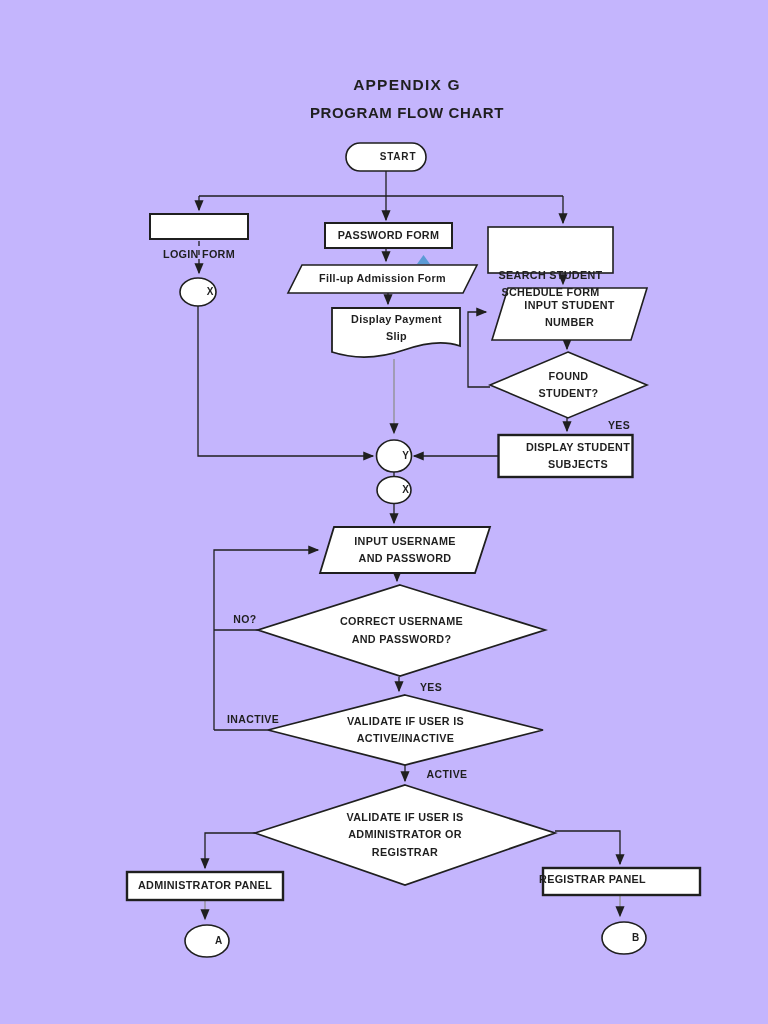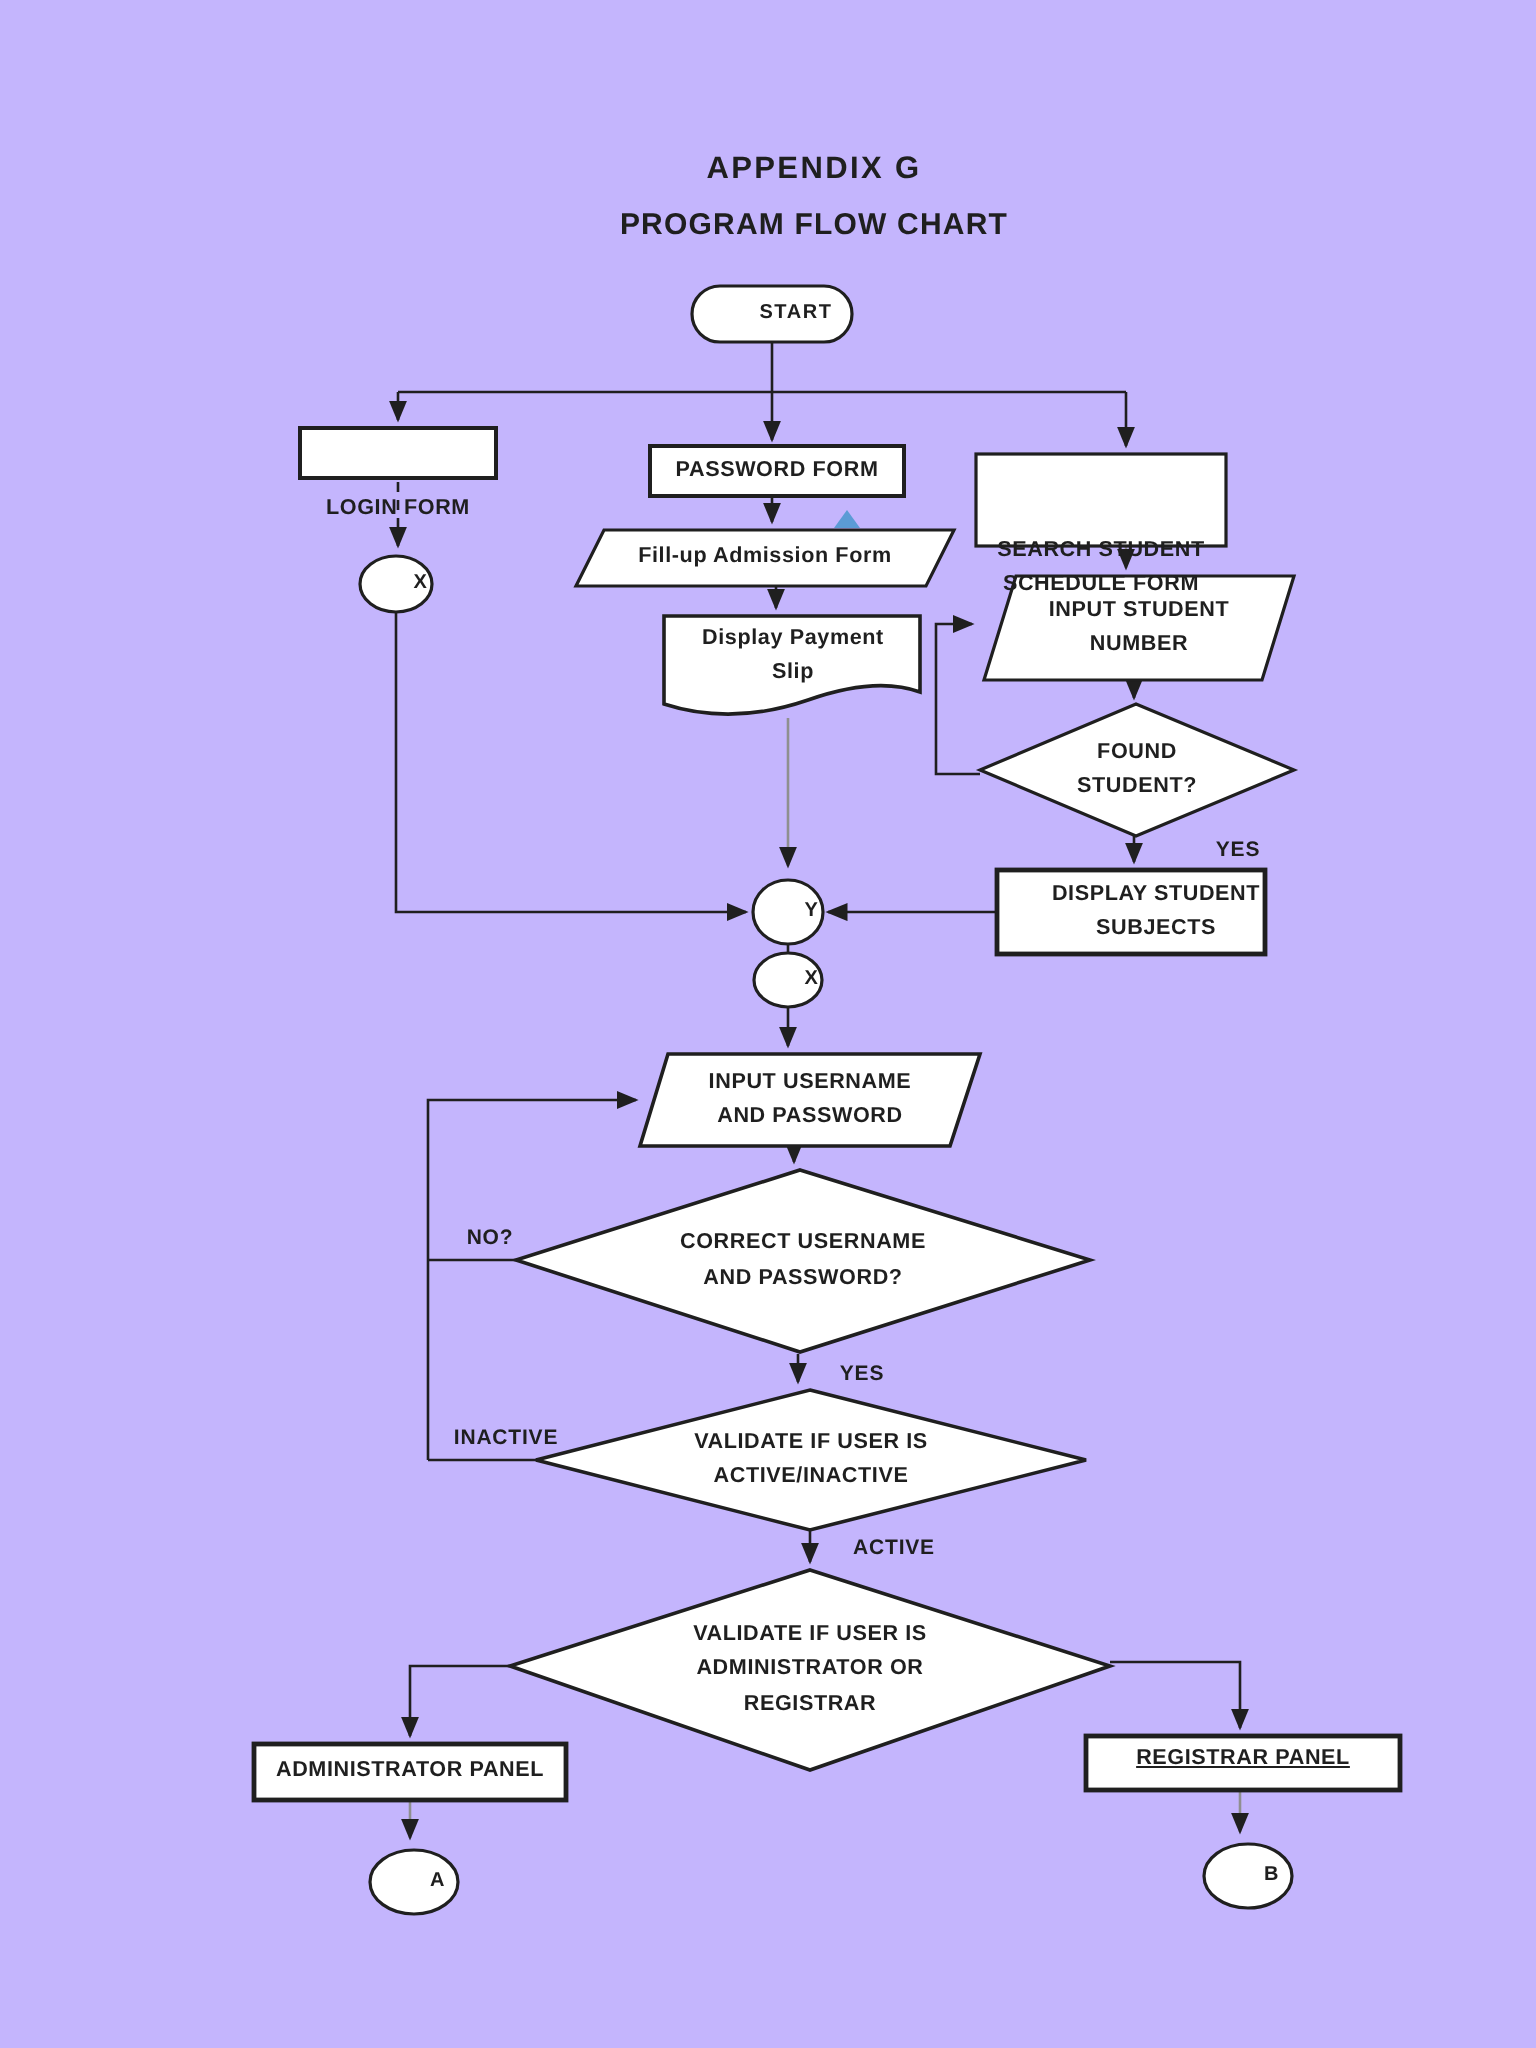--- a/index.html
+++ b/index.html
@@ -108,17 +108,17 @@
 AND PASSWORD?</div>
   <div class="lbl edge" style="left:409px;top:680px;width:44px;height:14px;">YES</div>
   <div class="lbl edge" style="left:222px;top:712px;width:62px;height:15px;">INACTIVE</div>
   <div class="lbl" style="left:268px;top:695px;width:275px;height:70px;">VALIDATE IF USER IS
 ACTIVE/INACTIVE</div>
   <div class="lbl edge" style="left:419px;top:767px;width:56px;height:15px;">ACTIVE</div>
   <div class="lbl" style="left:255px;top:785px;width:300px;height:100px;">VALIDATE IF USER IS
 ADMINISTRATOR OR
 REGISTRAR</div>
   <div class="lbl" style="left:127px;top:872px;width:156px;height:28px;">ADMINISTRATOR PANEL</div>
-  <div class="lbl" style="left:543px;top:868px;width:157px;height:24px;text-decoration:underline;">REGISTRAR PANEL</div>
+  <div class="lbl" style="left:514px;top:868px;width:157px;height:24px;">REGISTRAR PANEL</div>
   <div class="lbl sm" style="left:185px;top:925px;width:44px;height:32px;">A</div>
   <div class="lbl sm" style="left:602px;top:922px;width:44px;height:32px;">B</div>
 
 </div>
 
 </body></html>

